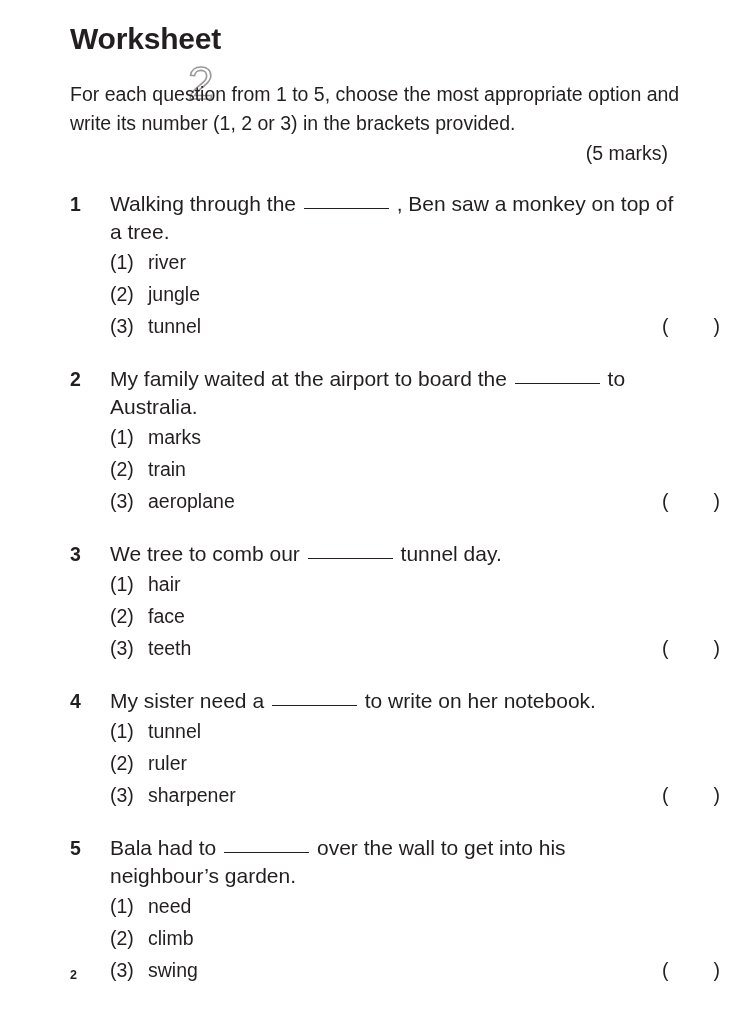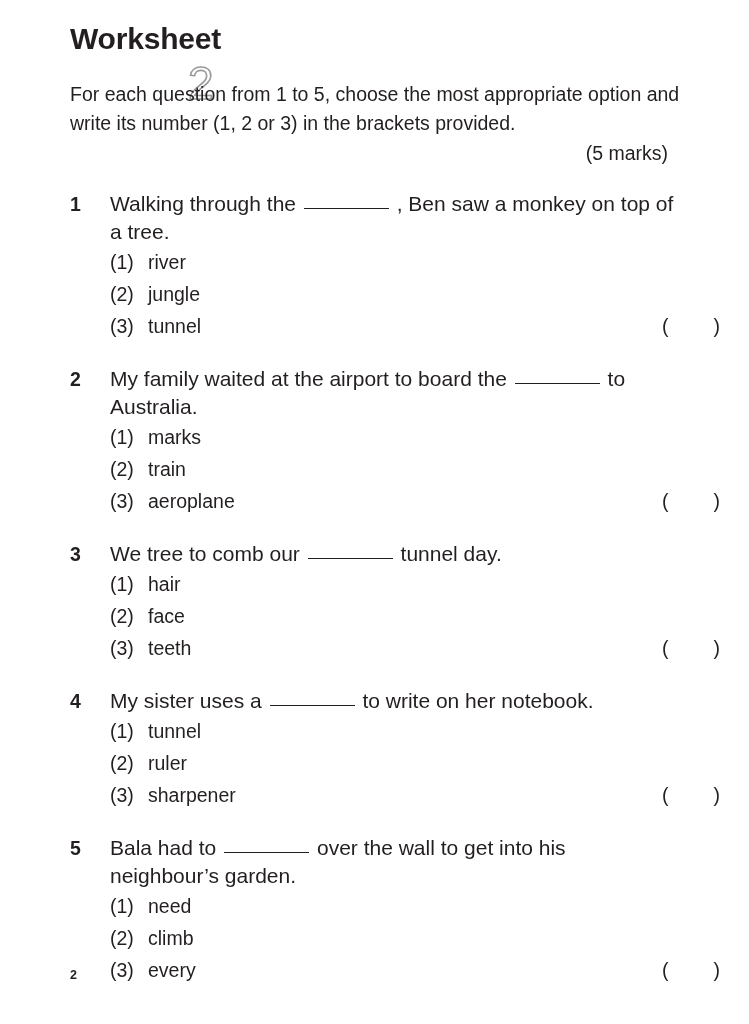--- a/index.html
+++ b/index.html
@@ -247,21 +247,21 @@
             <span class="answer-brackets">
               <span>(</span>
               <span>)</span>
             </span>
           </div>
         </div>
       </div>
       <div class="question">
         <div class="q-head">
           <span class="q-num">4</span>
-          <span class="q-text"><span>My sister uses a</span> <span class="blank-rule"></span> <span>to write on her notebook.</span></span>
+          <span class="q-text"><span>My sister need a</span> <span class="blank-rule"></span> <span>to write on her notebook.</span></span>
         </div>
         <div class="options">
           <div class="option">
             <span class="opt-label">(1)</span>
             <span class="opt-text">tunnel</span>
           </div>
           <div class="option">
             <span class="opt-label">(2)</span>
             <span class="opt-text">ruler</span>
           </div>
@@ -284,21 +284,21 @@
           <div class="option">
             <span class="opt-label">(1)</span>
             <span class="opt-text">need</span>
           </div>
           <div class="option">
             <span class="opt-label">(2)</span>
             <span class="opt-text">climb</span>
           </div>
           <div class="option">
             <span class="opt-label">(3)</span>
-            <span class="opt-text">every</span>
+            <span class="opt-text">swing</span>
             <span class="answer-brackets">
               <span>(</span>
               <span>)</span>
             </span>
           </div>
         </div>
       </div>
     </div>
 
   <div class="footer-page">2</div>

